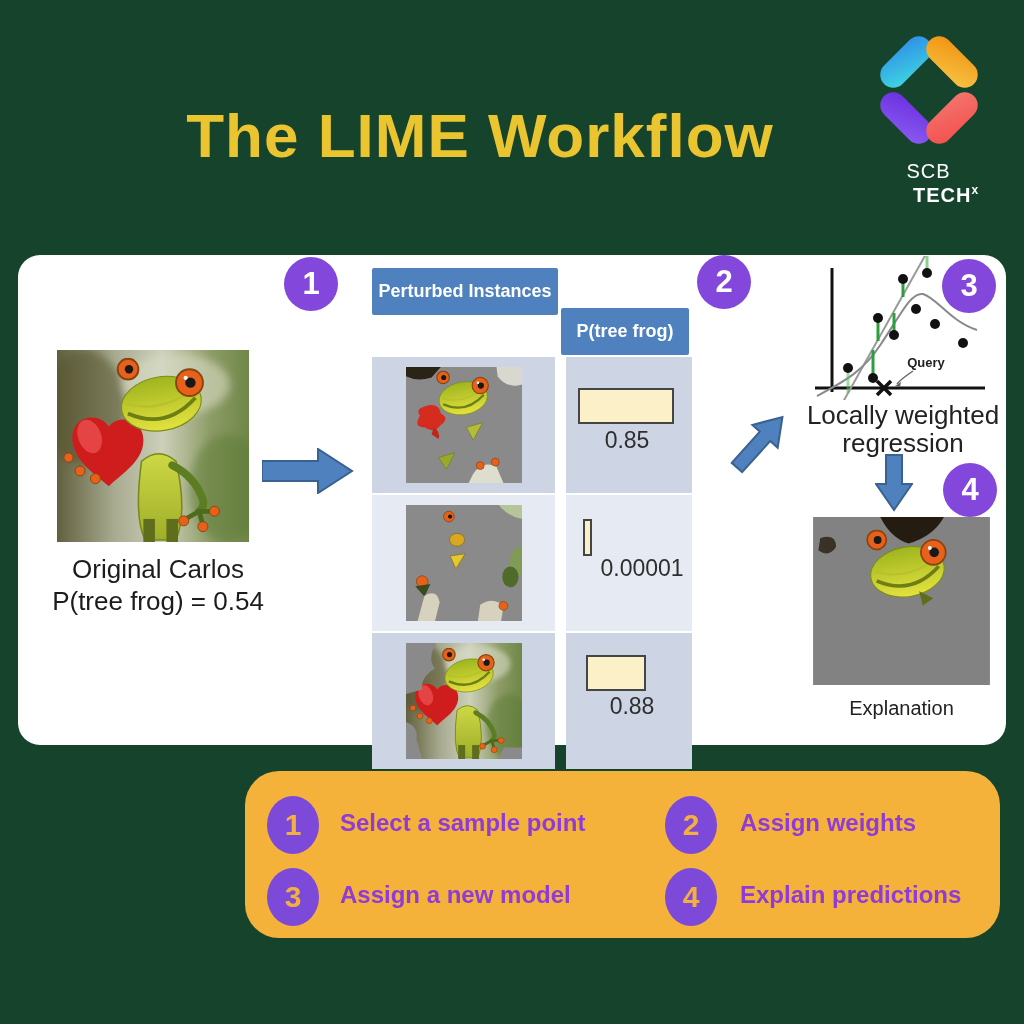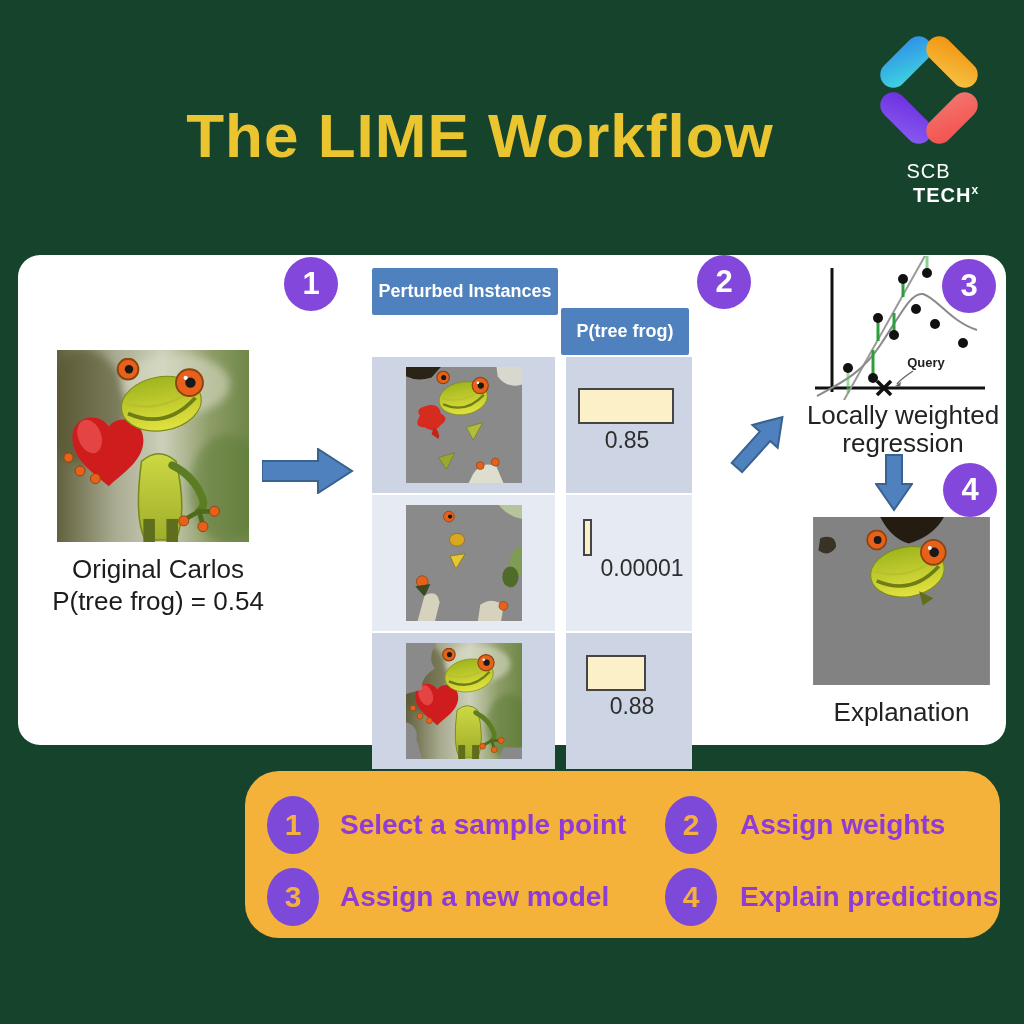--- a/index.html
+++ b/index.html
@@ -57,31 +57,31 @@
   .sb1{left:266px;top:2px;}
   .sb2{left:679px;top:0px;}
   .sb3{left:924px;top:4px;}
   .sb4{left:925px;top:208px;}
 
   .scatter{position:absolute;left:795px;top:1px;}
   .scatter-cap{position:absolute;left:770px;top:146px;width:230px;text-align:center;
                font-size:26px;color:#222;line-height:28px;}
   .expl-img{position:absolute;left:795px;top:262px;width:177px;height:168px;}
   .expl-cap{position:absolute;left:795px;top:442px;width:177px;text-align:center;
-            font-size:26px;color:#222;}
+            font-size:20px;color:#222;}
 
   
   .legend{position:absolute;left:245px;top:771px;width:755px;height:167px;
           background:#F5B23B;border-radius:34px;}
   .legend-badge{position:absolute;width:52px;height:58px;border-radius:50%;
                 background:#7C49D9;color:#F3B03C;font-weight:bold;font-size:30px;
                 display:flex;align-items:center;justify-content:center;}
   .lb1{left:22px;top:25px;}  .lb2{left:420px;top:25px;}
   .lb3{left:22px;top:97px;}  .lb4{left:420px;top:97px;}
-  .legend-label{position:absolute;font-size:28px;font-weight:bold;color:#8F3BD8;}
+  .legend-label{position:absolute;font-size:24px;font-weight:bold;color:#8F3BD8;}
   .ll1{left:95px;top:38px;}  .ll2{left:495px;top:38px;}
   .ll3{left:95px;top:110px;} .ll4{left:495px;top:110px;}
 
   .sources{position:absolute;left:300px;top:974px;width:724px;text-align:center;
            font-size:23px;color:#E9F3EB;}
 </style>
 </head>
 <body>
 
 <svg width="0" height="0" style="position:absolute" aria-hidden="true">

